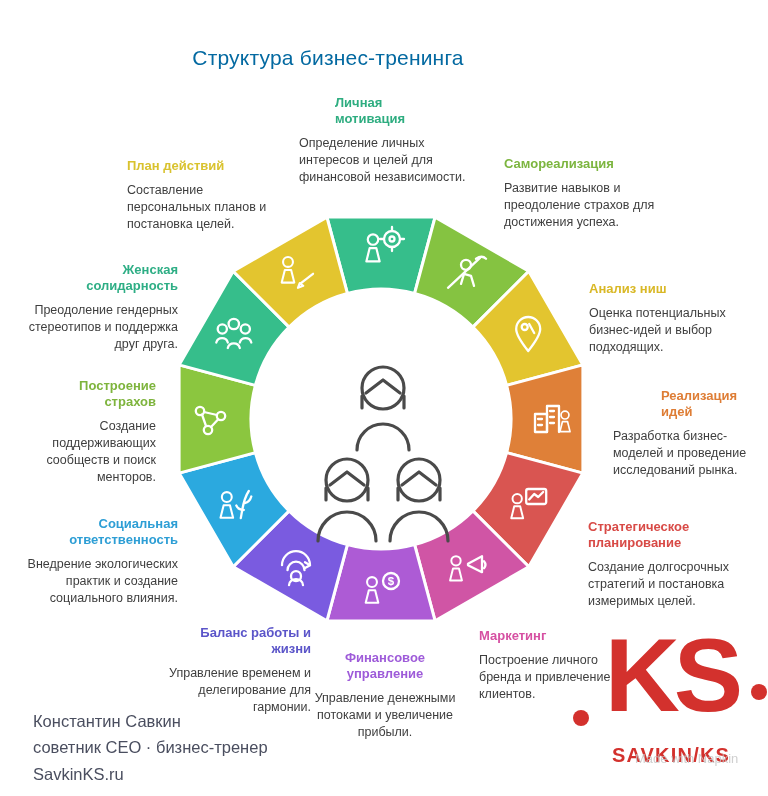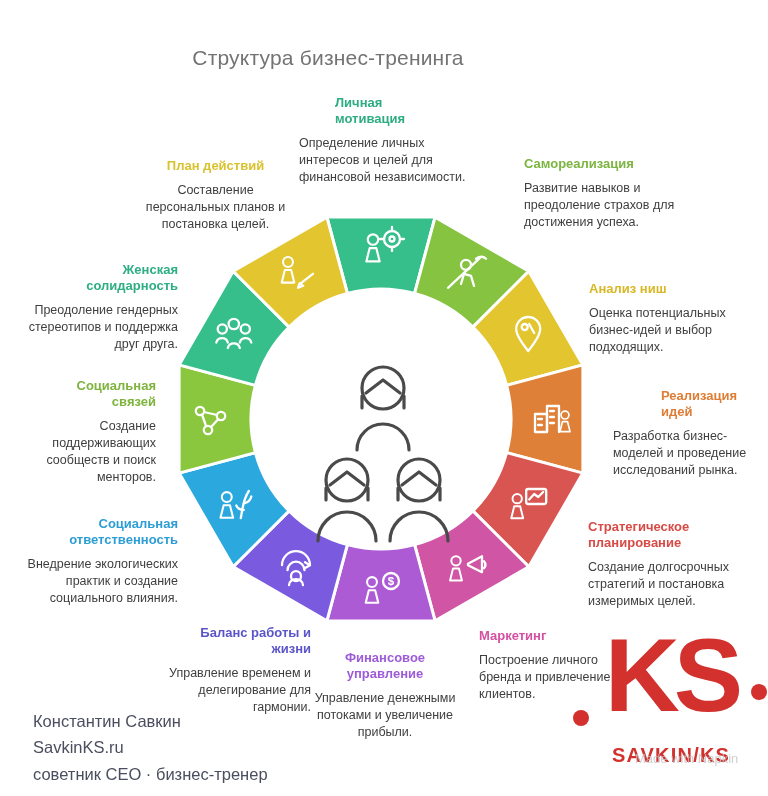--- a/index.html
+++ b/index.html
@@ -2,45 +2,45 @@
 <html><head>
 <meta charset="utf-8">
 <style>
   html,body{margin:0;padding:0;}
   body{
     width:768px;height:796px;position:relative;overflow:hidden;background:#ffffff;
     font-family:"Liberation Sans","DejaVu Sans",sans-serif;
   }
   .page-title{
     position:absolute;left:0;top:46px;width:656px;text-align:center;
-    font-size:21px;font-weight:500;color:#737373;letter-spacing:.2px;
+    font-size:21px;font-weight:500;color:#0369a1;letter-spacing:.2px;
   }
   #wheel-svg{position:absolute;left:0;top:0;}
   .label-block{position:absolute;}
   .label-title{font-size:13px;font-weight:700;line-height:1.24;}
   .label-desc{font-size:12.5px;color:#3e3e3e;line-height:1.35;margin-top:8px;}
   
   .b0{left:299px;top:95px;width:168px;text-align:left;}
   .b0 .label-title{max-width:96px;margin:0 auto;}
-  .b1{left:524px;top:156px;width:158px;}
+  .b1{left:504px;top:156px;width:158px;}
   .b2{left:589px;top:281px;width:155px;}
   .b3{left:613px;top:388px;width:148px;}
   .b4{left:588px;top:519px;width:168px;}
   .b4 .label-title{max-width:130px;}
   .b5{left:479px;top:628px;width:155px;}
   .b6{left:303px;top:650px;width:164px;text-align:center;}
   .b6 .label-title{max-width:110px;margin:0 auto;}
   .b7{left:158px;top:625px;width:153px;text-align:right;}
   .b8{left:22px;top:516px;width:156px;text-align:right;}
   .b8 .label-title{max-width:150px;margin-left:auto;}
   .b9{left:14px;top:378px;width:142px;text-align:right;}
   .b9 .label-title{max-width:100px;margin-left:auto;}
   .b10{left:27px;top:262px;width:151px;text-align:right;}
   .b10 .label-title{max-width:120px;margin-left:auto;}
-  .b11{left:135px;top:158px;width:161px;text-align:center;}
+  .b11{left:127px;top:158px;width:161px;text-align:left;}
   .footer-author{
     position:absolute;left:33px;top:708px;font-size:16.5px;line-height:1.6;color:#4a4e5f;
   }
   .logo{position:absolute;left:575px;top:628px;width:192px;text-align:center;z-index:1;}
   .logo-mark{font-size:104px;font-weight:700;line-height:.92;letter-spacing:-6px;}
   .logo-dot{position:absolute;width:16px;height:16px;border-radius:50%;}
   .logo-dot-left{left:-2px;top:82px;}
   .logo-dot-right{right:0px;top:56px;}
   .logo-sub{font-size:20px;font-weight:700;letter-spacing:1.2px;margin-top:20px;}
   .watermark{position:absolute;left:635px;top:751px;font-size:13px;color:#c4c4c4;z-index:2;opacity:.8;}
@@ -230,36 +230,36 @@
 </div>
 <div class="label-block b7">
   <div class="label-title" style="color: rgb(91, 85, 201);">Баланс работы и жизни</div>
   <div class="label-desc">Управление временем и делегирование для гармонии.</div>
 </div>
 <div class="label-block b8">
   <div class="label-title" style="color: rgb(45, 158, 213);">Социальная ответственность</div>
   <div class="label-desc">Внедрение экологических практик и создание социального влияния.</div>
 </div>
 <div class="label-block b9">
-  <div class="label-title" style="color: rgb(126, 180, 61);">Социальная связей</div>
+  <div class="label-title" style="color: rgb(126, 180, 61);">Построение страхов</div>
   <div class="label-desc">Создание поддерживающих сообществ и поиск менторов.</div>
 </div>
 <div class="label-block b10">
   <div class="label-title" style="color: rgb(46, 174, 133);">Женская солидарность</div>
   <div class="label-desc">Преодоление гендерных стереотипов и поддержка друг друга.</div>
 </div>
 <div class="label-block b11">
   <div class="label-title" style="color: rgb(217, 194, 46);">План действий</div>
   <div class="label-desc">Составление персональных планов и постановка целей.</div>
 </div>
 
 <div class="footer-author">
   <div>Константин Савкин</div>
+  <div>советник CEO · бизнес-тренер</div>
   <div>SavkinKS.ru</div>
-  <div>советник CEO · бизнес-тренер</div>
 </div>
 
 <div class="logo">
   <div class="logo-mark" style="color: rgb(211, 49, 45);">KS</div>
   <span class="logo-dot logo-dot-left" style="background: rgb(211, 49, 45);"></span>
   <span class="logo-dot logo-dot-right" style="background: rgb(211, 49, 45);"></span>
   <div class="logo-sub" style="color: rgb(211, 49, 45);">SAVKIN/KS</div>
 </div>
 
 <div class="watermark">Made with Napkin</div>

